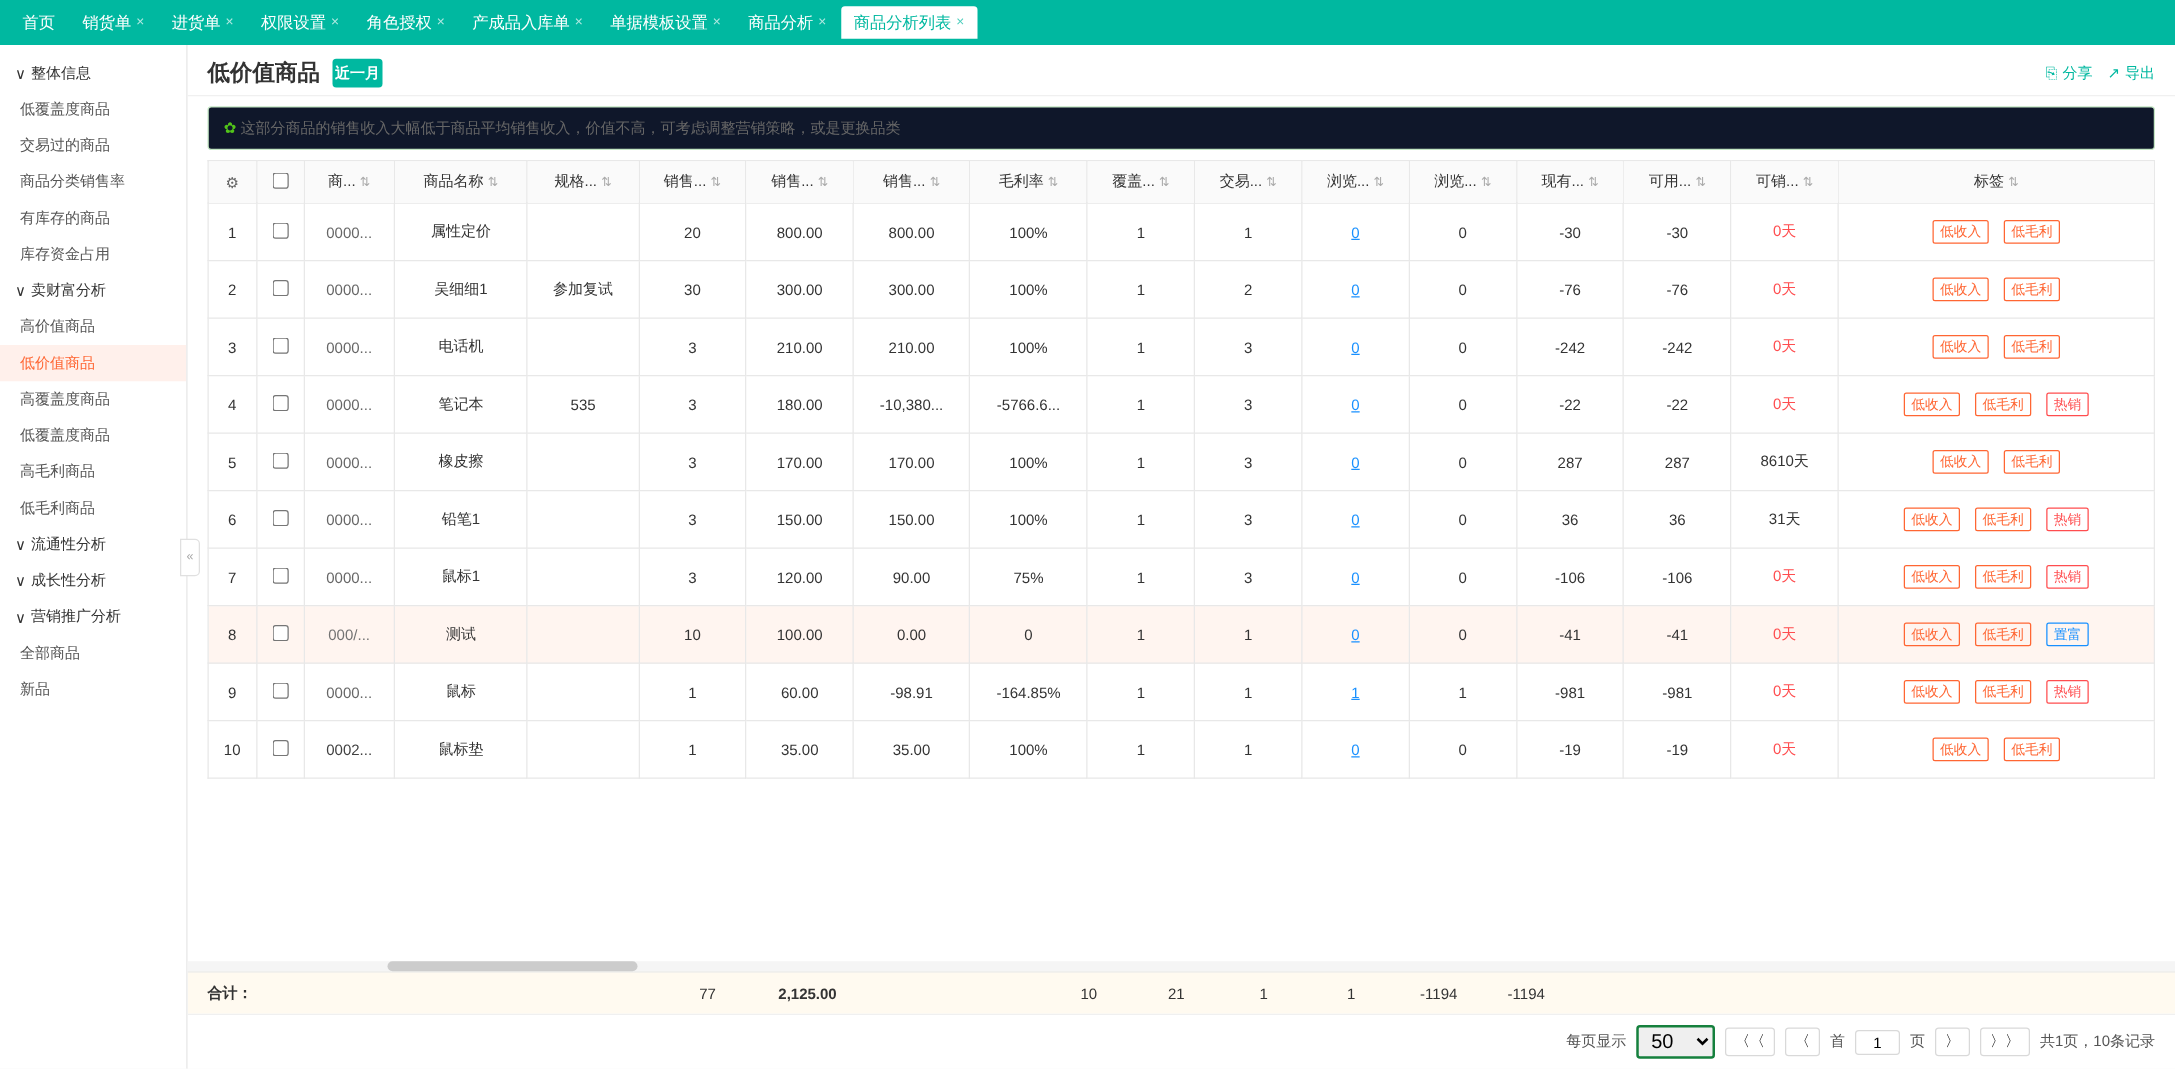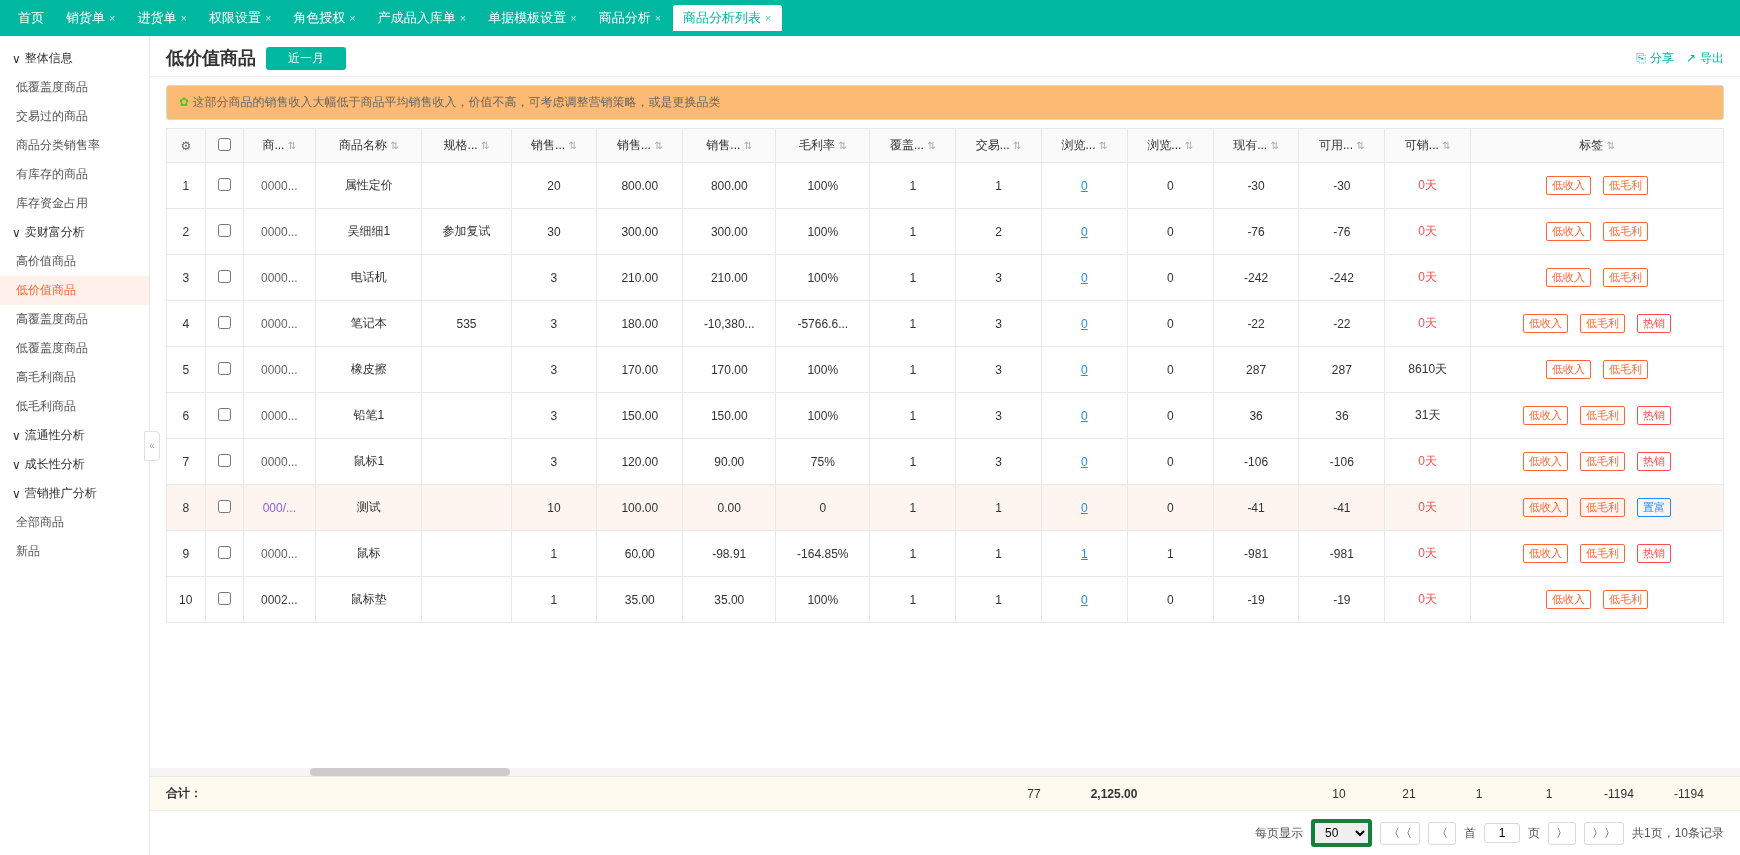--- a/index.html
+++ b/index.html
@@ -82,23 +82,24 @@
     .page-title {
       font-size: 18px;
       font-weight: bold;
       color: #333;
     }
     .period-btn {
       background: #00b8a0;
       color: #fff;
       border: none;
       border-radius: 3px;
-      padding: 3px 22px;
+      padding: 3px 2px;
       font-size: 12px;
       cursor: pointer;
+      font-weight: bold;
     }
     .search-box {
       display: flex;
       align-items: center;
       border: 1px solid #d9d9d9;
       border-radius: 4px;
       padding: 2px 8px;
       gap: 4px;
       flex: 1;
       max-width: 300px;
@@ -124,21 +125,21 @@
       font-size: 12px;
       display: flex;
       align-items: center;
       gap: 4px;
       background: none;
       border: none;
     }
 
     
     .info-banner {
-      background: #fdba74;
+      background: #0f172a;
       border: 1px solid #c3e6c3;
       margin: 8px 16px;
       padding: 8px 12px;
       border-radius: 3px;
       color: #666;
       font-size: 12px;
       flex-shrink: 0;
     }
     .info-banner::before { content: '✿ '; color: #52c41a; }
 
@@ -199,21 +200,20 @@
       align-items: center;
       padding: 8px 16px;
       flex-shrink: 0;
       font-size: 12px;
     }
     .footer-label { color: #333; font-weight: bold; margin-right: 20px; min-width: 60px; }
     .footer-cells {
       display: flex;
       gap: 0;
       flex: 1;
-      justify-content: flex-end;
     }
     .footer-cell {
       text-align: center;
       padding: 0 6px;
       min-width: 60px;
     }
 
     
     .pagination-bar {
       display: flex;
@@ -221,24 +221,24 @@
       justify-content: flex-end;
       padding: 8px 16px;
       border-top: 1px solid #f0f0f0;
       gap: 8px;
       flex-shrink: 0;
       background: #fff;
       font-size: 12px;
       color: #555;
     }
     .select-box {
-      border: 4px solid #15803d;
+      border: 2px solid #15803d;
       border-radius: 3px;
       padding: 2px 6px;
-      font-size: 12px;
+      font-size: 16px;
     }
     .page-nav-btn {
       border: 1px solid #d9d9d9;
       background: #fff;
       border-radius: 3px;
       padding: 2px 7px;
       cursor: pointer;
       font-size: 12px;
     }
     .page-input {
@@ -552,21 +552,21 @@
       <td><span class="zero-link">0</span></td>
       <td>0</td>
       <td>-106</td>
       <td>-106</td>
       <td style="color:#ff4d4f">0天</td>
       <td><span class="tag tag-orange">低收入</span><span class="tag tag-orange">低毛利</span><span class="tag tag-red">热销</span></td>
     </tr>
             <tr class="highlighted">
       <td>8</td>
       <td class="checkbox-cell"><input type="checkbox" style=""></td>
-      <td style="color:#8b5cf6">000/...</td>
+      <td style="color:#737373">000/...</td>
       <td>测试</td>
       <td></td>
       <td>10</td>
       <td>100.00</td>
       <td>0.00</td>
       <td>0</td>
       <td>1</td>
       <td>1</td>
       <td><span class="zero-link">0</span></td>
       <td>0</td>

